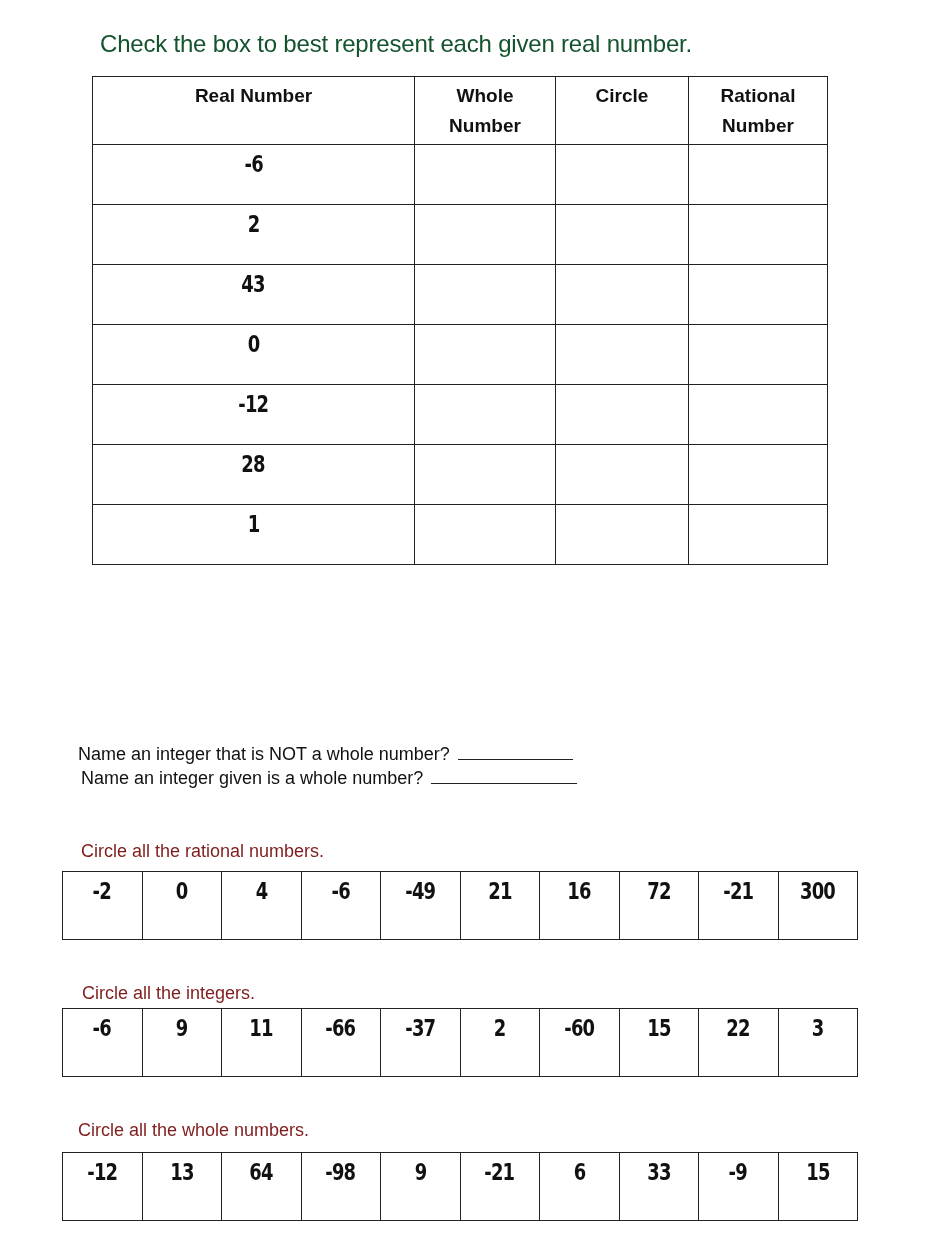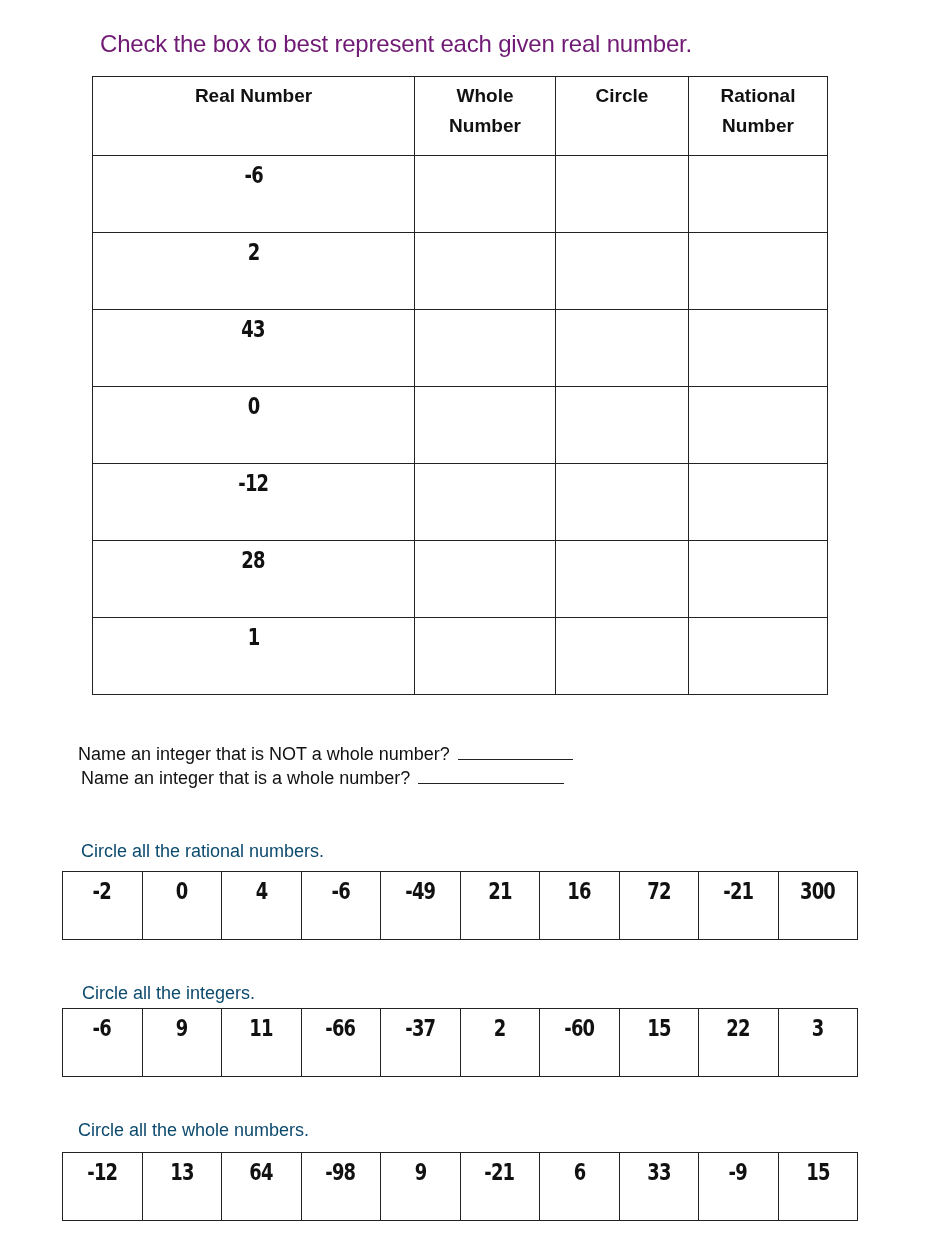--- a/index.html
+++ b/index.html
@@ -15,34 +15,34 @@
       font-family: "Liberation Sans", sans-serif;
       color: #111;
     }
     .title {
       position: absolute;
       left: 100px;
       top: 30px;
       font-size: 24px;
       font-family: "Liberation Sans", sans-serif;
       letter-spacing: -0.2px;
-      color: #701a75;
+      color: #14532d;
       white-space: nowrap;
     }
     
     table.main {
       position: absolute;
       left: 92px;
       top: 76px;
       border-collapse: collapse;
       table-layout: fixed;
     }
     table.main th, table.main td {
       border: 1.5px solid #222;
-      padding: 12px;
+      padding: 1px;
     }
     table.main th {
       font-family: "Liberation Sans", sans-serif;
       font-weight: bold;
       font-size: 19px;
       color: #111;
       vertical-align: top;
       padding-top: 4px;
       line-height: 30px;
       text-align: center;
@@ -81,21 +81,21 @@
       border-bottom: 1.5px solid #222;
       height: 16px;
       vertical-align: baseline;
       margin-left: 8px;
     }
     
     .section-label {
       position: absolute;
       font-size: 18px;
       font-family: "Liberation Sans", sans-serif;
-      color: #0c4a6e;
+      color: #7f1d1d;
       white-space: nowrap;
     }
     table.strip {
       position: absolute;
       left: 62px;
       border-collapse: collapse;
       table-layout: fixed;
       width: 796px;
     }
     table.strip td {
@@ -187,21 +187,21 @@
       <td class="checkbox-cell"></td>
       <td class="checkbox-cell"></td>
     </tr>
   </tbody>
 </table>
 
 <div class="question" style="left:78px; top:714px;margin-top:29px;">
   <span>Name an integer that is NOT a whole number?</span><span class="answer-line" style="width:115px;"></span>
 </div>
 <div class="question" style="left:81px; top:767px;">
-  <span>Name an integer that is a whole number?</span><span class="answer-line" style="width:146px;"></span>
+  <span>Name an integer given is a whole number?</span><span class="answer-line" style="width:146px;"></span>
 </div>
 
 <div class="section-label" style="left:81px; top:841px;">Circle all the rational numbers.</div>
 <table class="strip" style="top:871px;">
   <tbody>
       <tr>
     <td style="height:60px;"><span class="n">-2</span></td>
     <td><span class="n">0</span></td>
     <td><span class="n">4</span></td>
     <td><span class="n">-6</span></td>

